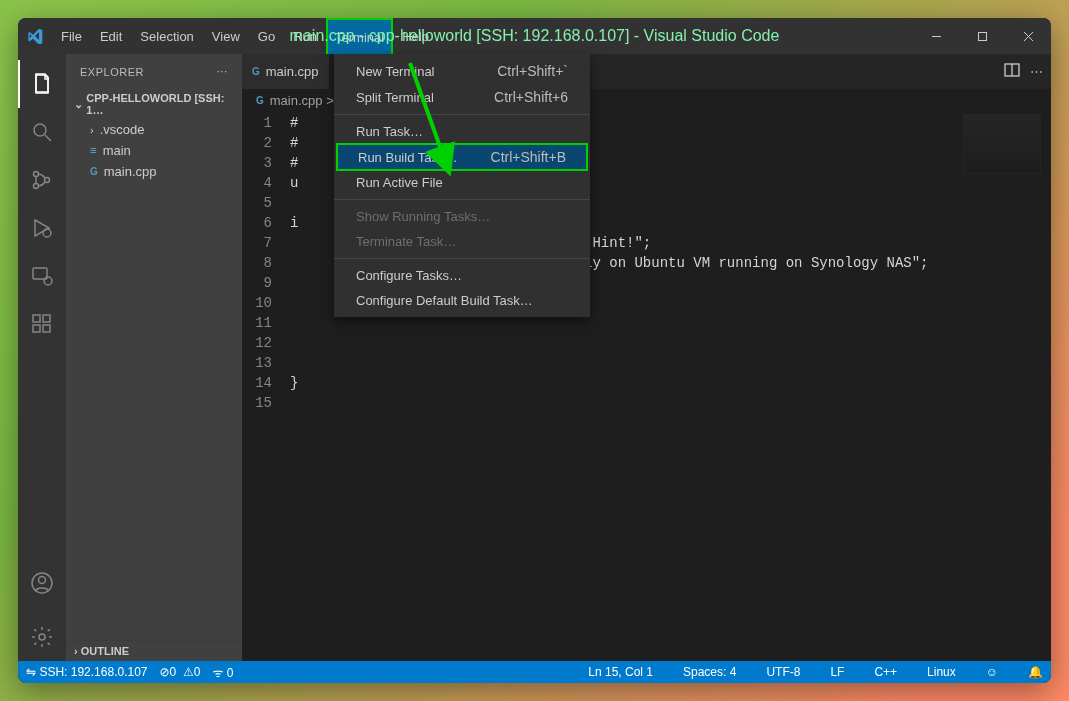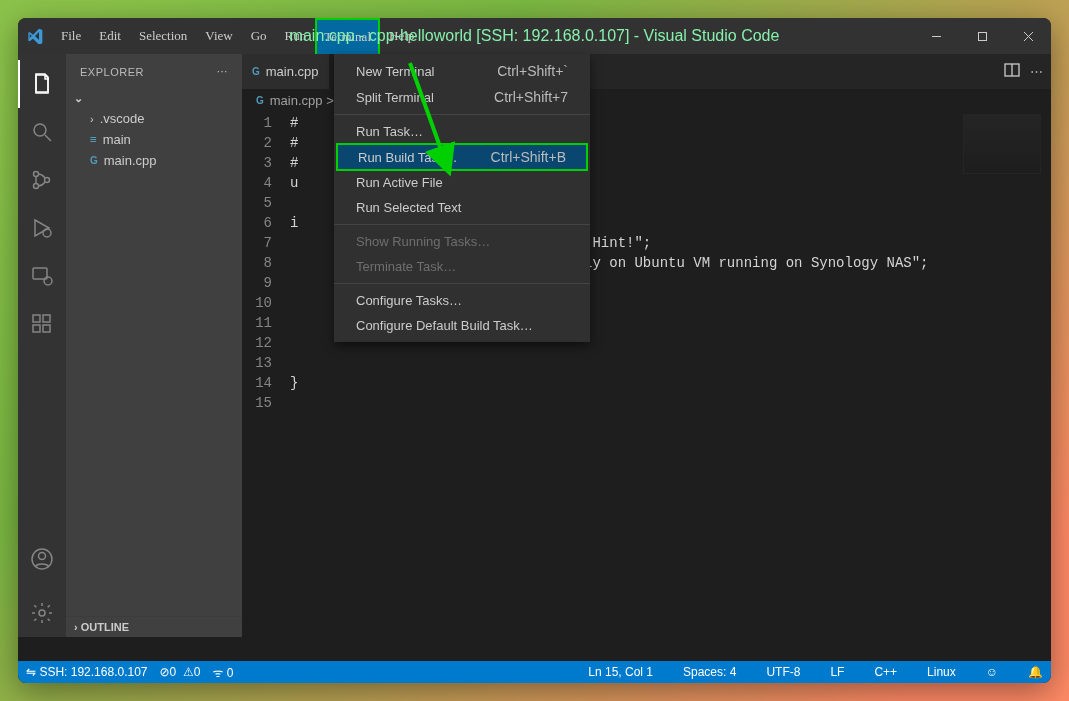--- a/index.html
+++ b/index.html
@@ -25,21 +25,21 @@
   
   .titlebar {
     height: 36px;
     background: #323233;
     display: flex;
     align-items: center;
     color: #cccccc;
     position: relative;
   }
   .titlebar .logo { width: 34px; display:flex; justify-content:center; }
-  .menubar { display:flex; gap:0;font-family:Liberation Serif, serif; }
+  .menubar { display:flex; gap:0; }
   .menu-item {
     padding: 0 9px;
     height: 36px;
     display:flex;
     align-items:center;
     cursor:pointer;
   }
   .menu-item.active { background: #0369a1; border:2px solid #00d000; border-bottom:none; padding:0 7px; }
   .title-text { position:absolute; left:50%; transform:translateX(-50%); color:#86efac; font-size:16px; }
   .win-controls { margin-left:auto; display:flex; }
@@ -116,21 +116,21 @@
     background:#094771;
     border:2px solid #00d000;
     margin: -1px 2px;
     padding:4px 20px;
   }
   .dd-sep { height:1px; background:#444; margin:4px 0; }
   
   .statusbar {
     height:22px; background:#007acc; color:#fff;
     display:flex; align-items:center; font-size:12px;
-    padding:0 8px; gap:12px;margin-top:24px;
+    padding:0 8px; gap:12px;
   }
   .statusbar .right { margin-left:auto; display:flex; gap:30px; align-items:center; }
   .chevron { font-size:11px; }
   
   .arrow {
     position:absolute;
     top:41px; left:386px;
     z-index:60;
     pointer-events:none;
   }
@@ -234,20 +234,21 @@
       </div>
     </div>
 
     <div class="sidebar">
       <div class="side-header">
         <span>EXPLORER</span>
         <span class="dots">⋯</span>
       </div>
       <div class="folder-row">
         <span class="chevron">⌄</span>&nbsp;
+        <span>CPP-HELLOWORLD [SSH: 1…</span>
       </div>
       <div class="tree-row">
         <span class="chevron">›</span>
         <span>.vscode</span>
       </div>
       <div class="tree-row">
         <span style="color:#519aba;font-family:monospace;font-size:11px">≡</span>
         <span>main</span>
       </div>
       <div class="tree-row">
@@ -332,35 +333,32 @@
     </div>
   </div>
 
   <div class="dropdown" id="dropdown">
       <div class="dd-row">
         <span>New Terminal</span>
         <span class="sc">Ctrl+Shift+`</span>
       </div>
       <div class="dd-row">
         <span>Split Terminal</span>
-        <span class="sc">Ctrl+Shift+7</span>
+        <span class="sc">Ctrl+Shift+6</span>
       </div>
       <div class="dd-sep"></div>
       <div class="dd-row">
         <span>Run Task…</span>
       </div>
       <div class="dd-row hl">
         <span>Run Build Task…</span>
         <span class="sc">Ctrl+Shift+B</span>
       </div>
       <div class="dd-row">
         <span>Run Active File</span>
-      </div>
-      <div class="dd-row">
-        <span>Run Selected Text</span>
       </div>
       <div class="dd-sep"></div>
       <div class="dd-row disabled">
         <span>Show Running Tasks…</span>
       </div>
       <div class="dd-row disabled">
         <span>Terminate Task…</span>
       </div>
       <div class="dd-sep"></div>
       <div class="dd-row">

